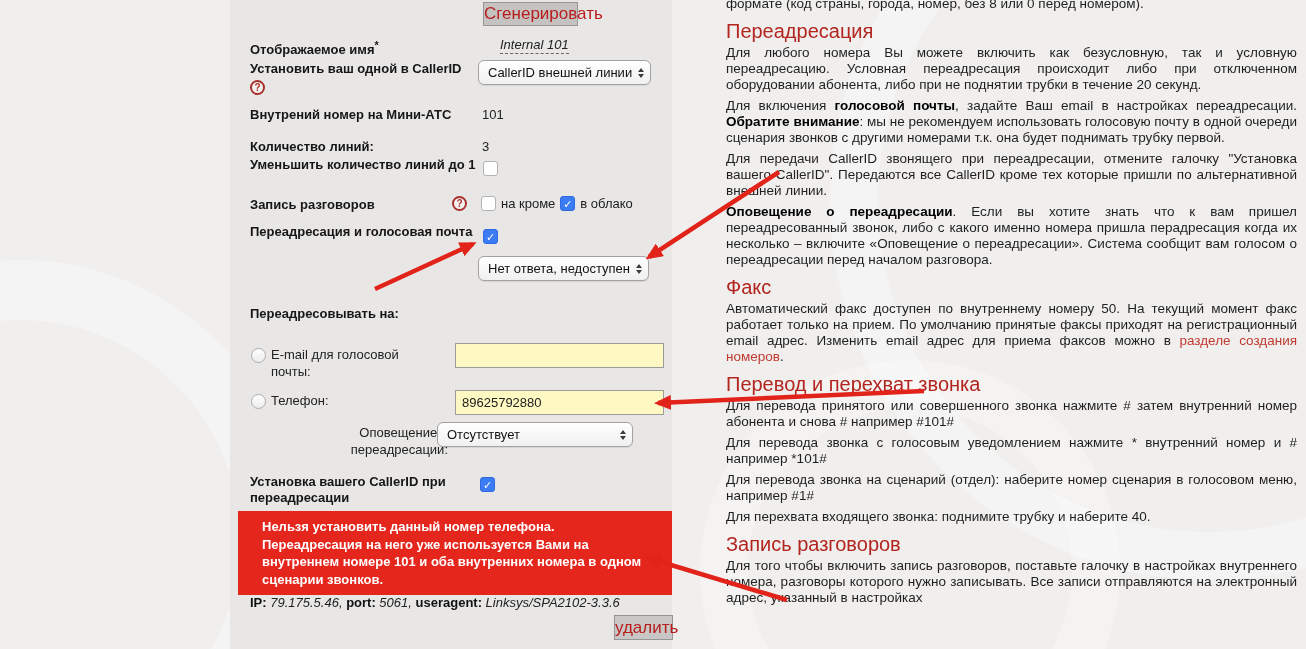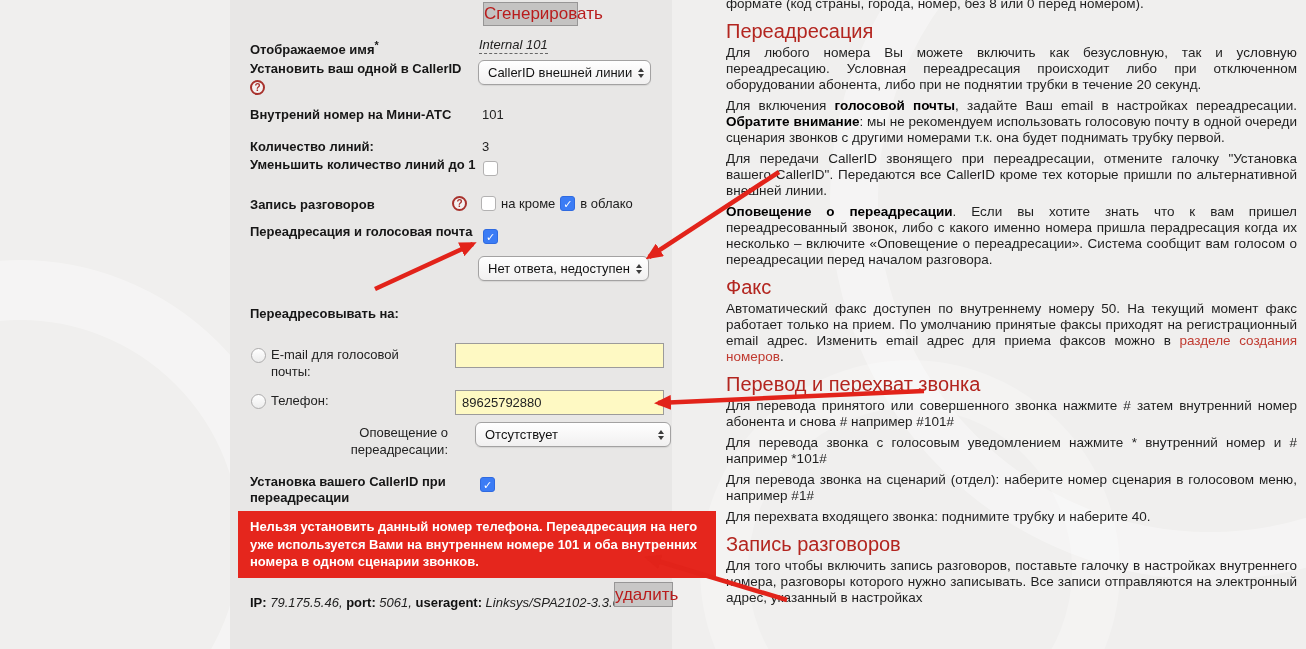--- a/index.html
+++ b/index.html
@@ -16,21 +16,21 @@
   .form-col { position:absolute; left:230px; top:0; width:442px; height:649px; background:#e8e7e6; z-index:1; }
 
   .abs { position:absolute; z-index:10; }
 
   .flabel { font-size:13px; font-weight:bold; color:#161616; line-height:16px; }
   .fvalue { font-size:13px; color:#222; }
 
   .btn { display:inline-block; background:#c4c3c2; border:1px solid #979696; color:#b91c1c;
          font-size:17px; text-align:center; line-height:21px; cursor:pointer; }
 
-  .editable { font-size:13px; font-style:italic; color:#222; border-bottom:1px dashed #666; padding-bottom:1px; cursor:pointer; }
+  .editable { font-size:13px; font-style:italic; color:#222; border-bottom:1px dashed #666; padding-bottom:1px; cursor:pointer;margin-left:21px; }
 
   .qicon { display:inline-block; width:15px; height:15px; border:2px solid #a8322d; border-radius:50%;
            color:#a8322d; font-size:10px; font-weight:bold; line-height:11px; text-align:center;
            background:#f4f1f1; vertical-align:-2px; cursor:pointer; }
 
   .cb { display:inline-block; width:15px; height:15px; border:1px solid #b3b2b2; border-radius:3px;
         background:#fff; cursor:pointer; }
   .cb.checked { background:#3b7cf5; border-color:#2f6ae0; }
   .cb.checked::after { content:"✓"; display:block; color:#fff; font-size:11px; font-weight:bold;
         text-align:center; line-height:14px; }
@@ -46,23 +46,23 @@
   .spin i { display:block; width:0; height:0; border-left:3.5px solid transparent; border-right:3.5px solid transparent; }
   .spin i.up { border-bottom:4.5px solid #3c3c3c; }
   .spin i.dn { border-top:4.5px solid #3c3c3c; }
   .sel.wide { justify-content:space-between; }
 
   .tinput { height:25px; border:1px solid #9c9b9b; background:#fef9c3; font-size:13px; color:#222;
             padding:0 6px; width:209px; font-family:"Liberation Sans","DejaVu Sans",sans-serif; }
 
   .chkrow { display:flex; align-items:center; gap:5px; font-size:13px; color:#1c1c1c; }
 
-  .errbox { position:absolute; left:238px; top:511px; width:478px; z-index:10;
+  .errbox { position:absolute; left:238px; top:511px; width:434px; z-index:10;
             background:#e5261d; color:#fff; font-size:13px; font-weight:bold; line-height:17.5px;
-            padding:7px 12px; }
+            padding:7px 24px; }
 
   .meta { font-size:13px; color:#111; }
   .meta b { font-weight:bold; }
   .meta i { font-style:italic; color:#222; }
 
   
   .help { position:absolute; left:726px; top:-4px; width:571px; z-index:5; }
   .help p { font-size:13.5px; line-height:16px; color:#1f1f1f; text-align:justify; margin:0 0 5px 0; }
   .help p .hb { font-weight:bold; color:#000; }
   .help p .hlink { color:#c03a30; cursor:pointer; }
@@ -132,38 +132,38 @@
 
   <span class="radio abs" style="left:251px; top:348px;"></span>
   <div class="abs fvalue" style="left:271px; top:346px; width:150px; line-height:17px;">E-mail для голосовой почты:</div>
   <input class="tinput abs" style="left: 455px; top: 343px;" type="text" value="">
 
   <span class="radio abs" style="left:251px; top:394px;"></span>
   <div class="abs fvalue" style="left:271px; top:393px;">Телефон:</div>
   <input class="tinput abs" style="left: 455px; top: 390px;" type="text" value="89625792880">
 
   <div class="abs fvalue" style="left:338px; top:424px; width:110px; text-align:right; line-height:17px;">Оповещение о переадресации:</div>
-  <div class="sel wide abs" style="left:475px; top:422px; width:196px;">
+  <div class="sel wide abs" style="left:437px; top:422px; width:196px;">
     <span class="txt">Отсутствует</span>
     <span class="spin">
         <i class="up"></i>
         <i class="dn"></i>
       </span>
   </div>
 
   <div class="abs flabel" style="left:250px; top:474px; width:215px;">Установка вашего CallerID при переадресации</div>
   <span class="cb abs checked" style="left:480px; top:477px;"></span>
 
   <div class="errbox">Нельзя установить данный номер телефона. Переадресация на него уже используется Вами на внутреннем номере 101 и оба внутренних номера в одном сценарии звонков.</div>
 
   <div class="abs meta" style="left:250px; top:595px;">
     <b>IP:</b><i> 79.175.5.46, </i><b>port:</b><i> 5061, </i><b>useragent:</b><i> Linksys/SPA2102-3.3.6</i>
   </div>
 
-  <div class="btn abs" style="left:614px; top:582px; width:59px; height:25px; line-height:23px; background:#c8c7c6;">удалить</div>
+  <div class="btn abs" style="left:614px; top:615px; width:59px; height:25px; line-height:23px; background:#c8c7c6;">удалить</div>
 
   <div class="help">
       <p><span>формате (код страны, города, номер, без 8 или 0 перед номером).</span></p>
       <h2>Переадресация</h2>
       <p><span>Для любого номера Вы можете включить как безусловную, так и условную переадресацию. Условная переадресация происходит либо при отключенном оборудовании абонента, либо при не поднятии трубки в течение 20 секунд.</span></p>
       <p><span>Для включения </span><span class="hb">голосовой почты</span><span>, задайте Ваш email в настройках переадресации. </span><span class="hb">Обратите внимание</span><span>: мы не рекомендуем использовать голосовую почту в одной очереди сценария звонков с другими номерами т.к. она будет поднимать трубку первой.</span></p>
       <p><span>Для передачи CallerID звонящего при переадресации, отмените галочку "Установка вашего CallerID". Передаются все CallerID кроме тех которые пришли по альтернативной внешней линии.</span></p>
       <p><span class="hb">Оповещение о переадресации</span><span>. Если вы хотите знать что к вам пришел переадресованный звонок, либо с какого именно номера пришла перадресация когда их несколько – включите «Оповещение о переадресации». Система сообщит вам голосом о переадресации перед началом разговора.</span></p>
       <h2>Факс</h2>
       <p><span>Автоматический факс доступен по внутреннему номеру 50. На текущий момент факс работает только на прием. По умолчанию принятые факсы приходят на регистрационный email адрес. Изменить email адрес для приема факсов можно в </span><span class="hlink">разделе создания номеров</span><span>.</span></p>

